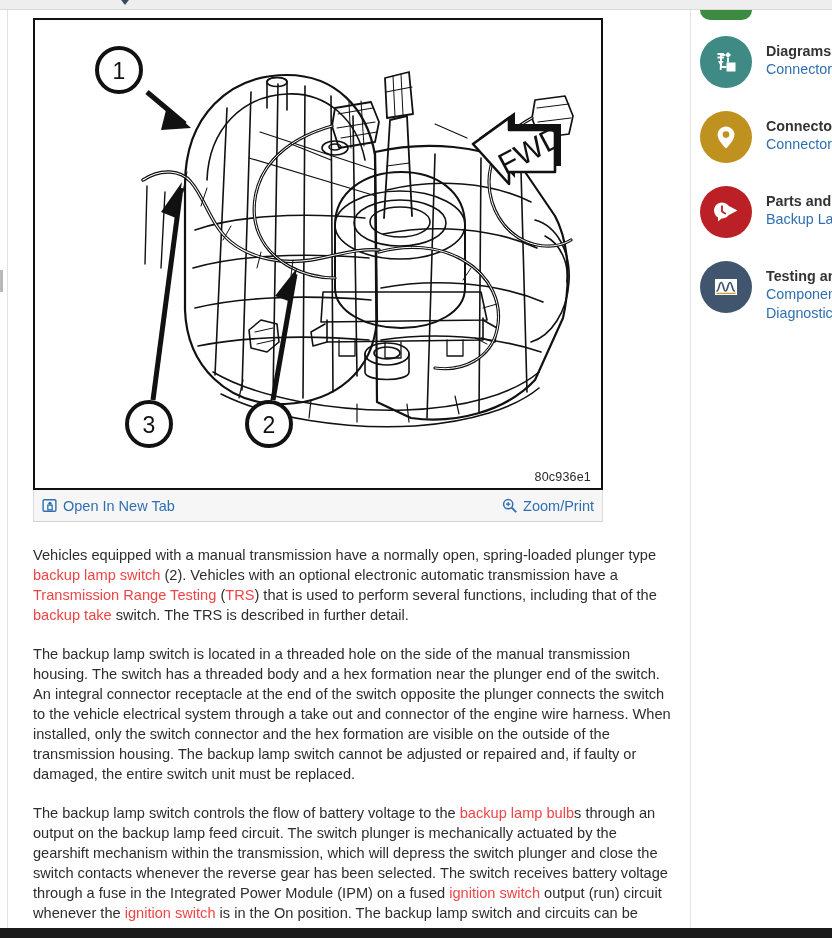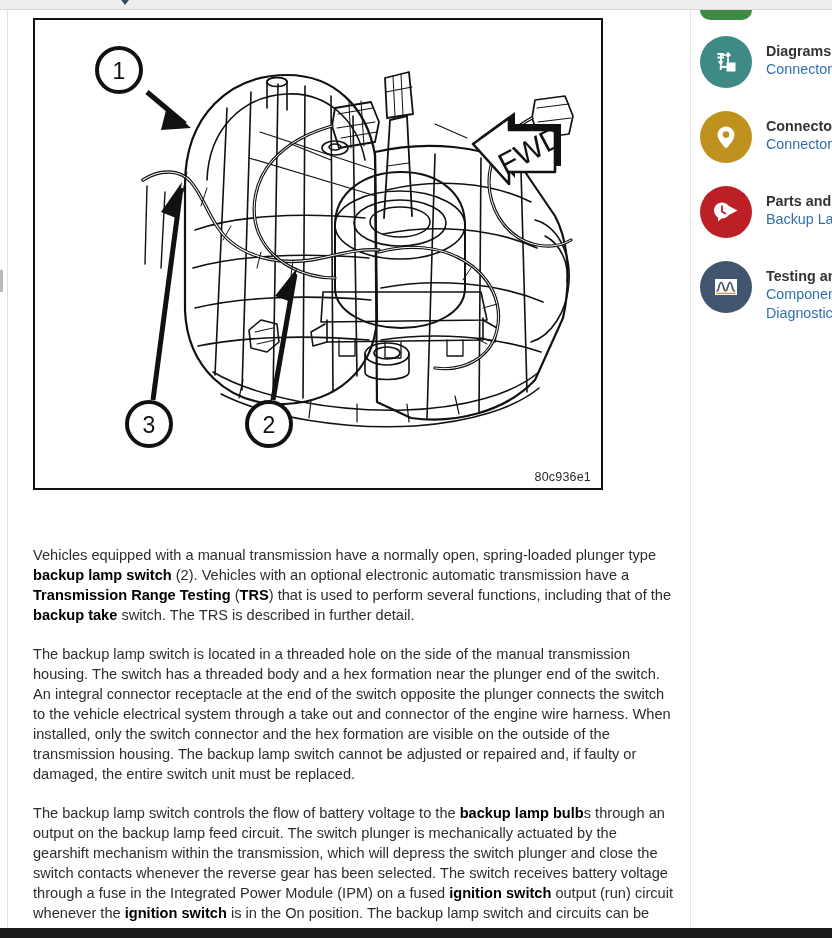--- a/index.html
+++ b/index.html
@@ -111,24 +111,23 @@
     width: 640px;
   }
   .para {
     font-size: 14.6px;
     line-height: 20px;
     color: #2d2d2d;
     margin: 0 0 19px 0;
     text-align: left;
   }
   .para a, .lnk {
-    color: #000000;
+    color: #ef4444;
     text-decoration: none;
     cursor: pointer;
-    font-weight: bold;
   }
 
   
   .sidebar {
     position: absolute;
     top: 10px; left: 691px;
     width: 141px; height: 928px;
     background: #ffffff;
     overflow: hidden;
   }
@@ -357,20 +356,43 @@
             <path d="M118 380 L146 168" stroke="#111" stroke-width="5" fill="none"></path>
             <path d="M141 198 L147 162 L126 192 Z" fill="#111"></path>
             <circle cx="114" cy="404" r="22" fill="#ffffff" stroke="#111111" stroke-width="4"></circle>
             <text x="114" y="413" font-family="'Liberation Sans', sans-serif" font-size="23" fill="#111111" text-anchor="middle">3</text>
           </g>
         </svg>
 
         <div class="fig-id">80c936e1</div>
       </div>
 
+      <div class="figure-toolbar">
+        <span class="tool-link">
+          <span class="tool-ico">
+            <svg width="15" height="15" viewBox="0 0 16 16">
+              <rect x="1.2" y="1.8" width="13.6" height="12.4" rx="1.2" fill="none" stroke="#2f6fb0" stroke-width="1.5"></rect>
+              <rect x="6.2" y="7.6" width="4.6" height="5" fill="none" stroke="#2f6fb0" stroke-width="1.4"></rect>
+              <path d="M8.5 7.6 L8.5 4.4 M8.5 4.4 L6.8 6.1 M8.5 4.4 L10.2 6.1" stroke="#2f6fb0" stroke-width="1.3" fill="none"></path>
+            </svg>
+          </span>
+          <span>Open In New Tab</span>
+        </span>
+
+        <span class="tool-link">
+          <span class="tool-ico">
+            <svg width="15" height="15" viewBox="0 0 16 16">
+              <circle cx="6.6" cy="6.6" r="4.9" fill="none" stroke="#2f6fb0" stroke-width="1.6"></circle>
+              <path d="M10.3 10.3 L14.6 14.6" stroke="#2f6fb0" stroke-width="2" stroke-linecap="round"></path>
+              <path d="M4.3 6.6 L8.9 6.6 M6.6 4.3 L6.6 8.9" stroke="#2f6fb0" stroke-width="1.4"></path>
+            </svg>
+          </span>
+          <span>Zoom/Print</span>
+        </span>
+      </div>
     </div>
 
     <div class="body-copy">
       <p class="para">Vehicles equipped with a manual transmission have a normally open, spring-loaded plunger type <a>backup lamp switch</a> (2). Vehicles with an optional electronic automatic transmission have a <a>Transmission Range Testing</a> (<a>TRS</a>) that is used to perform several functions, including that of the <a>backup take</a> switch. The TRS is described in further detail.</p>
       <p class="para">The backup lamp switch is located in a threaded hole on the side of the manual transmission housing. The switch has a threaded body and a hex formation near the plunger end of the switch. An integral connector receptacle at the end of the switch opposite the plunger connects the switch to the vehicle electrical system through a take out and connector of the engine wire harness. When installed, only the switch connector and the hex formation are visible on the outside of the transmission housing. The backup lamp switch cannot be adjusted or repaired and, if faulty or damaged, the entire switch unit must be replaced.</p>
       <p class="para">The backup lamp switch controls the flow of battery voltage to the <a>backup lamp bulb</a>s through an output on the backup lamp feed circuit. The switch plunger is mechanically actuated by the gearshift mechanism within the transmission, which will depress the switch plunger and close the switch contacts whenever the reverse gear has been selected. The switch receives battery voltage through a fuse in the Integrated Power Module (IPM) on a fused <a>ignition switch</a> output (run) circuit whenever the <a>ignition switch</a> is in the On position. The backup lamp switch and circuits can be</p>
     </div>
   </div>
 
   <div class="sidebar">

